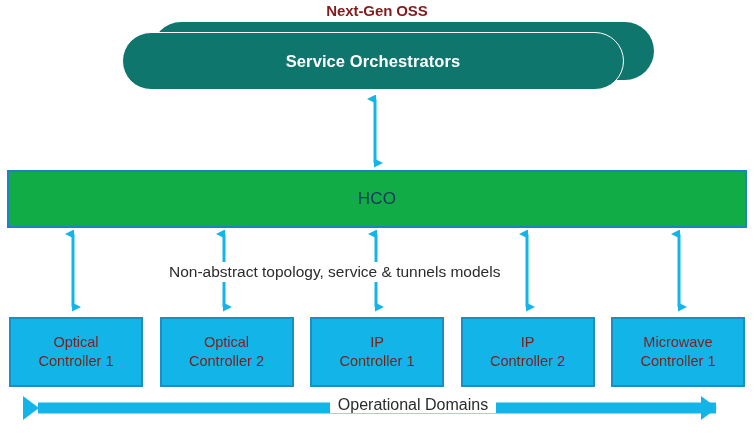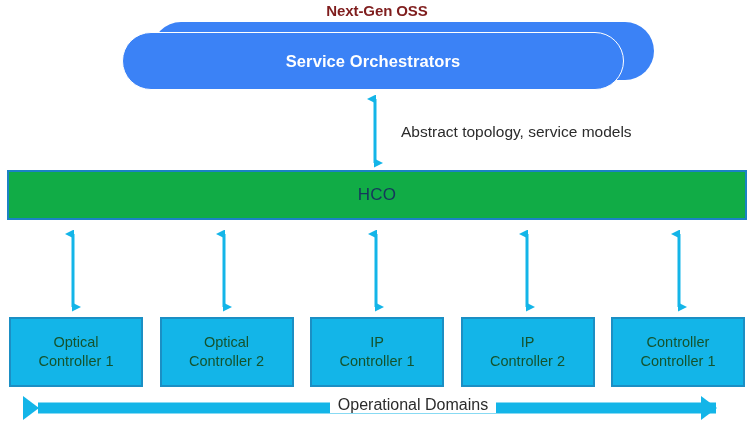--- a/index.html
+++ b/index.html
@@ -27,21 +27,21 @@
     text-align: center;
     font-size: 15px;
     font-weight: bold;
     color: #7f1d1d;
     letter-spacing: -0.1px;
   }
 
   
   .pill {
     position: absolute;
-    background: #3b82f6;
+    background: #0f766e;
     border-radius: 999px;
     box-sizing: border-box;
   }
   .pill-back {
     left: 152px;
     top: 22px;
     width: 502px;
     height: 58px;
   }
   .pill-front {
@@ -60,21 +60,21 @@
     font-weight: bold;
     letter-spacing: 0.1px;
   }
 
   
   .hco-bar {
     position: absolute;
     left: 7px;
     top: 170px;
     width: 740px;
-    height: 50px;
+    height: 58px;
     background: #11AC46;
     border: 2px solid #1B82C4;
     box-sizing: border-box;
     display: flex;
     align-items: center;
     justify-content: center;
   }
   .hco-bar .hco-label {
     color: #16365C;
     font-size: 17px;
@@ -94,21 +94,21 @@
   .ctrl-box {
     width: 134px;
     height: 70px;
     background: #13B5E8;
     border: 2px solid #1B8FC4;
     box-sizing: border-box;
     display: flex;
     flex-direction: column;
     align-items: center;
     justify-content: center;
-    color: #14532d;
+    color: #7f1d1d;
     font-size: 14.5px;
     line-height: 1.32;
     text-align: center;
   }
 
   
   .free-label {
     position: absolute;
     color: #2B2B2B;
     font-size: 15.5px;
@@ -179,21 +179,21 @@
     </div>
     <div class="ctrl-box">
       <span>IP</span>
       <span>Controller 1</span>
     </div>
     <div class="ctrl-box">
       <span>IP</span>
       <span>Controller 2</span>
     </div>
     <div class="ctrl-box">
-      <span>Controller</span>
+      <span>Microwave</span>
       <span>Controller 1</span>
     </div>
   </div>
 
   <svg class="arrow-layer" viewBox="0 0 754 440">
     <defs>
       <marker id="ah-up" markerWidth="9" markerHeight="9" refX="4.5" refY="8" orient="auto-start-reverse" markerUnits="userSpaceOnUse">
         <path d="M4.5 0 L9 9 L0 9 Z" fill="#13B5E8"></path>
       </marker>
       <marker id="ah-h" markerWidth="16" markerHeight="24" refX="15" refY="12" orient="auto" markerUnits="userSpaceOnUse">
@@ -219,20 +219,20 @@
     </g>
     <g>
       <line x1="679" y1="234" x2="679" y2="307" stroke="#13B5E8" stroke-width="3" marker-start="url(#ah-up)" marker-end="url(#ah-up)"></line>
     </g>
 
     <g>
       <line x1="38" y1="408" x2="716" y2="408" stroke="#13B5E8" stroke-width="11" marker-start="url(#ah-h)" marker-end="url(#ah-h)"></line>
     </g>
   </svg>
 
-  <div class="free-label label-abstract">Abstract topology, service models</div>
-
+
+  <div class="free-label label-nonabstract">Non-abstract topology, service &amp; tunnels models</div>
 
   <div class="op-domains-text">
     <span>Operational Domains</span>
   </div>
 
 </div>
 
 </body></html>

